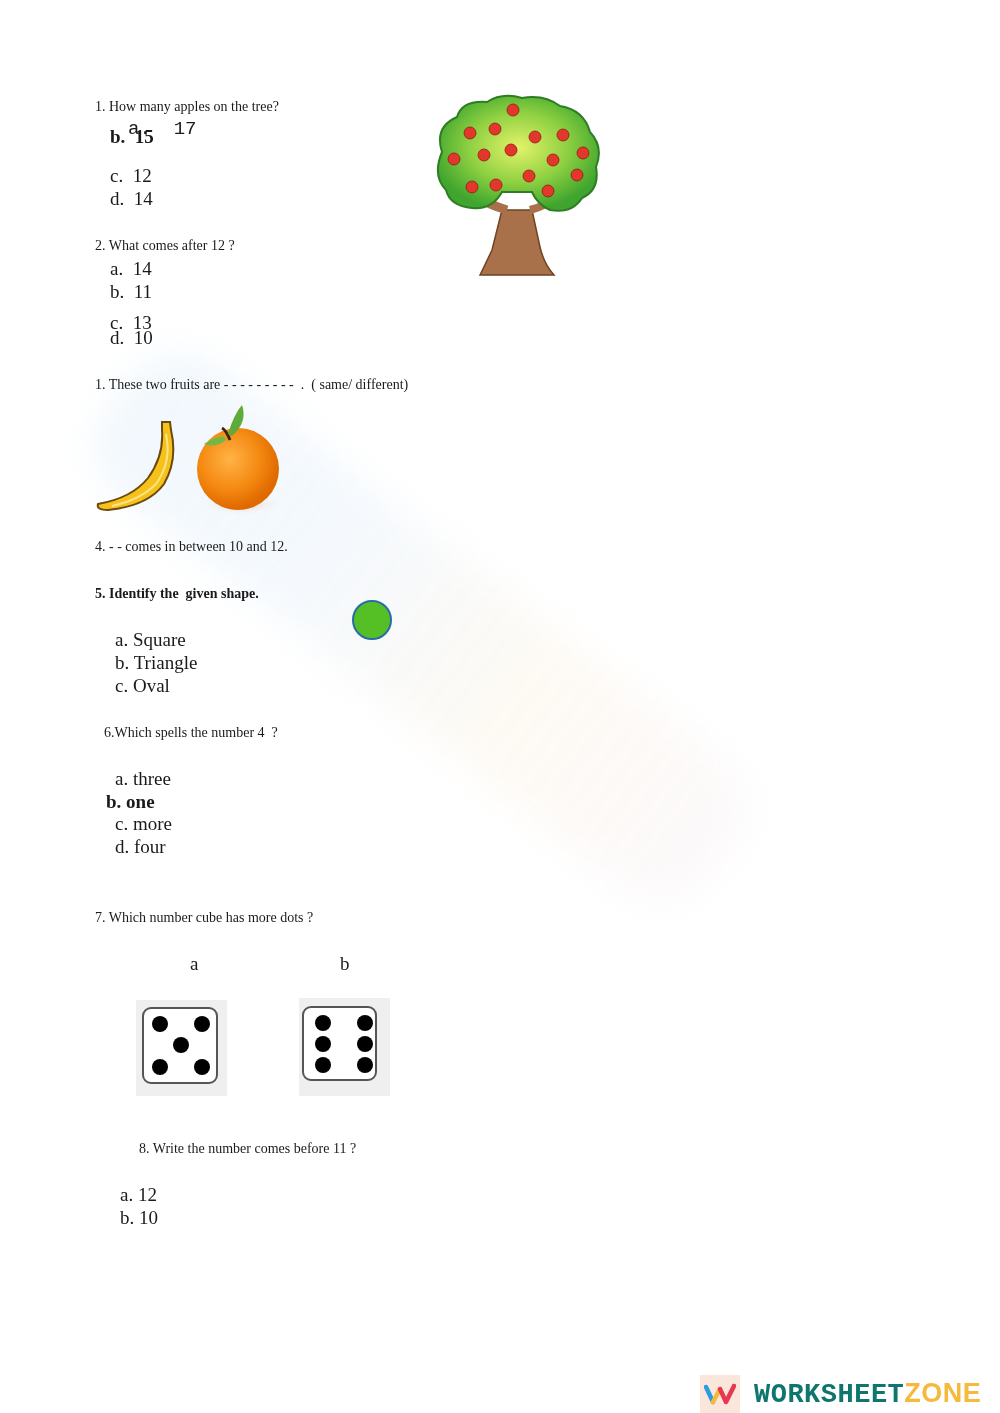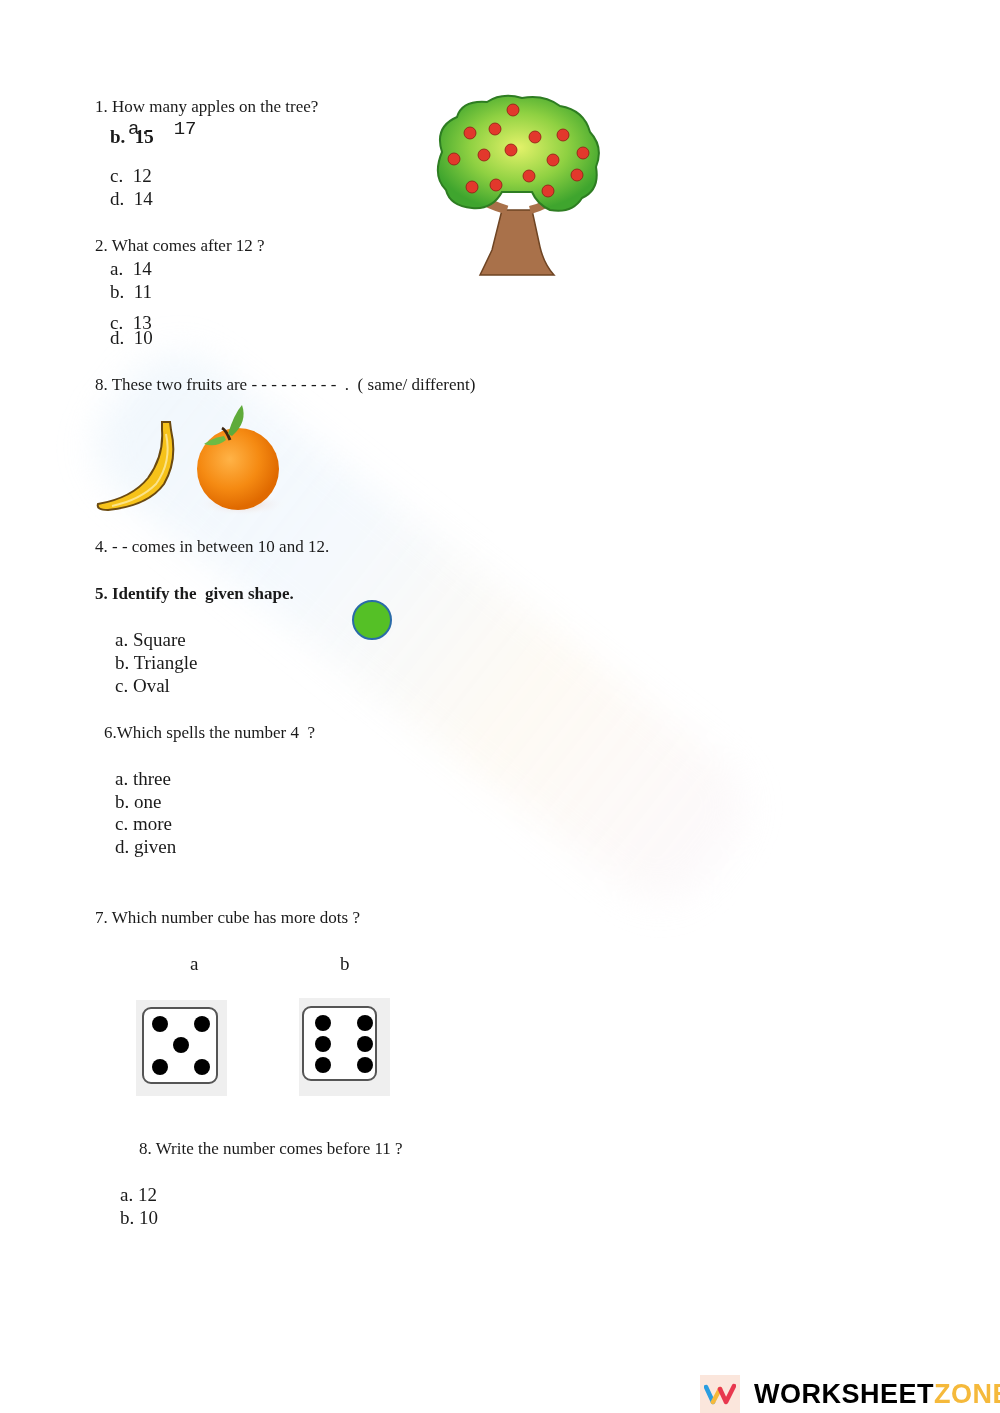--- a/index.html
+++ b/index.html
@@ -8,39 +8,39 @@
     background: #ffffff;
     font-family: "Liberation Serif", serif;
     color: #1a1a1a;
   }
   .watermark {
     position: absolute; left: 170px; top: 330px; width: 760px; height: 160px;
     transform: rotate(38deg); transform-origin: left top;
     background: linear-gradient(90deg, rgba(200,225,245,0.25), rgba(220,235,250,0.3), rgba(250,235,210,0.25), rgba(240,225,235,0.2));
     border-radius: 60px; filter: blur(18px); pointer-events: none;
   }
-  .q { position: absolute; font-size: 17px; line-height: 23px; white-space: pre; }
+  .q { position: absolute; font-size: 14px; line-height: 23px; white-space: pre; }
   .opt { position: absolute; font-size: 19px; line-height: 23px; white-space: pre; }
   .tree { position: absolute; left: 432px; top: 92px; width: 170px; height: 188px; }
   .fruits { position: absolute; left: 92px; top: 400px; width: 200px; height: 120px; }
   .circle {
     position: absolute; left: 352px; top: 600px; width: 40px; height: 40px;
     border-radius: 50%; background: #55c026; border: 2px solid #2a6ba8; box-sizing: border-box;
   }
   .die-label { position: absolute; font-size: 19px; }
   .die-wrap { position: absolute; background: #efefef; }
   .die {
     position: absolute; background: #fff; border: 2px solid #555; border-radius: 9px;
     box-sizing: border-box;
   }
   .dot { position: absolute; width: 16px; height: 16px; background: #000; border-radius: 50%; }
   .logo { position: absolute; left: 700px; top: 1375px; height: 38px; display: flex; align-items: center; }
   .logo-icon { width: 40px; height: 38px; background: #fbe6dc; display: flex; align-items: center; justify-content: center; }
   .logo-text { font-family: "Liberation Sans", sans-serif; font-weight: bold; font-size: 27px; letter-spacing: 0.5px; margin-left: 14px; }
-  .logo-text .a { color: #000000; }
+  .logo-text .a { color: #0f766e; font-family: Liberation Mono, monospace; }
   .logo-text .b { color: #f5b93b; }
 </style>
 </head>
 <body>
 
 <div class="watermark"></div>
 
 <div class="q" style="left:95px; top:95px;">1. How many apples on the tree?</div>
 <div class="opt" style="left:128px; top:118px;font-family:Liberation Mono, monospace;"><span>a.</span>  <span>17</span></div>
 <div class="opt" style="left:110px; top:125px;font-weight:bold;"><span>b.</span>  <span>15</span></div>
@@ -77,21 +77,21 @@
     <circle cx="116" cy="99" r="6"></circle>
   </g>
 </svg>
 
 <div class="q" style="left:95px; top:234px;">2. What comes after 12 ?</div>
 <div class="opt" style="left:110px; top:257px;"><span>a.</span>  <span>14</span></div>
 <div class="opt" style="left:110px; top:280px;"><span>b.</span>  <span>11</span></div>
 <div class="opt" style="left:110px; top:311px;"><span>c.</span>  <span>13</span></div>
 <div class="opt" style="left:110px; top:326px;"><span>d.</span>  <span>10</span></div>
 
-<div class="q" style="left:95px; top:373px;">8. These two fruits are - - - - - - - - -  .  ( same/ different)</div>
+<div class="q" style="left:95px; top:373px;">1. These two fruits are - - - - - - - - -  .  ( same/ different)</div>
 <svg class="fruits" viewBox="0 0 200 120">
   <defs>
     <radialGradient id="orangeG" cx="40%" cy="38%" r="60%">
       <stop offset="0%" stop-color="#ffb347"></stop>
       <stop offset="60%" stop-color="#f58a12"></stop>
       <stop offset="100%" stop-color="#e06a00"></stop>
     </radialGradient>
     <radialGradient id="shadowG" cx="50%" cy="50%" r="50%">
       <stop offset="0%" stop-color="rgba(200,120,90,0.35)"></stop>
       <stop offset="100%" stop-color="rgba(255,255,255,0)"></stop>
@@ -113,23 +113,23 @@
 <div class="q" style="left:95px; top:535px;">4. - - comes in between 10 and 12.</div>
 
 <div class="q" style="left:95px; top:582px;font-weight:bold;">5. Identify the  given shape.</div>
 <div class="circle"></div>
 <div class="opt" style="left:115px; top:628px;"><span>a.</span> <span>Square</span></div>
 <div class="opt" style="left:115px; top:651px;"><span>b.</span> <span>Triangle</span></div>
 <div class="opt" style="left:115px; top:674px;"><span>c.</span> <span>Oval</span></div>
 
 <div class="q" style="left:104px; top:721px;">6.Which spells the number 4  ?</div>
 <div class="opt" style="left:115px; top:767px;"><span>a.</span> <span>three</span></div>
-<div class="opt" style="left:115px; top:790px;"><span>b.</span> <span>one</span></div>
+<div class="opt" style="left:106px; top:790px;font-weight:bold;"><span>b.</span> <span>one</span></div>
 <div class="opt" style="left:115px; top:812px;"><span>c.</span> <span>more</span></div>
-<div class="opt" style="left:115px; top:835px;"><span>d.</span> <span>given</span></div>
+<div class="opt" style="left:115px; top:835px;"><span>d.</span> <span>four</span></div>
 
 <div class="q" style="left:95px; top:906px;">7. Which number cube has more dots ?</div>
 <div class="die-label" style="left:190px; top:953px;">a</div>
 <div class="die-label" style="left:340px; top:953px;">b</div>
 
 <div class="die-wrap" style="left:136px; top:1000px; width:91px; height:96px;">
   <div class="die" style="left:6px; top:7px; width:76px; height:77px;">
     <div class="dot" style="left:8px; top:7px;"></div>
     <div class="dot" style="left:50px; top:7px;"></div>
     <div class="dot" style="left:29px; top:28px;"></div>

